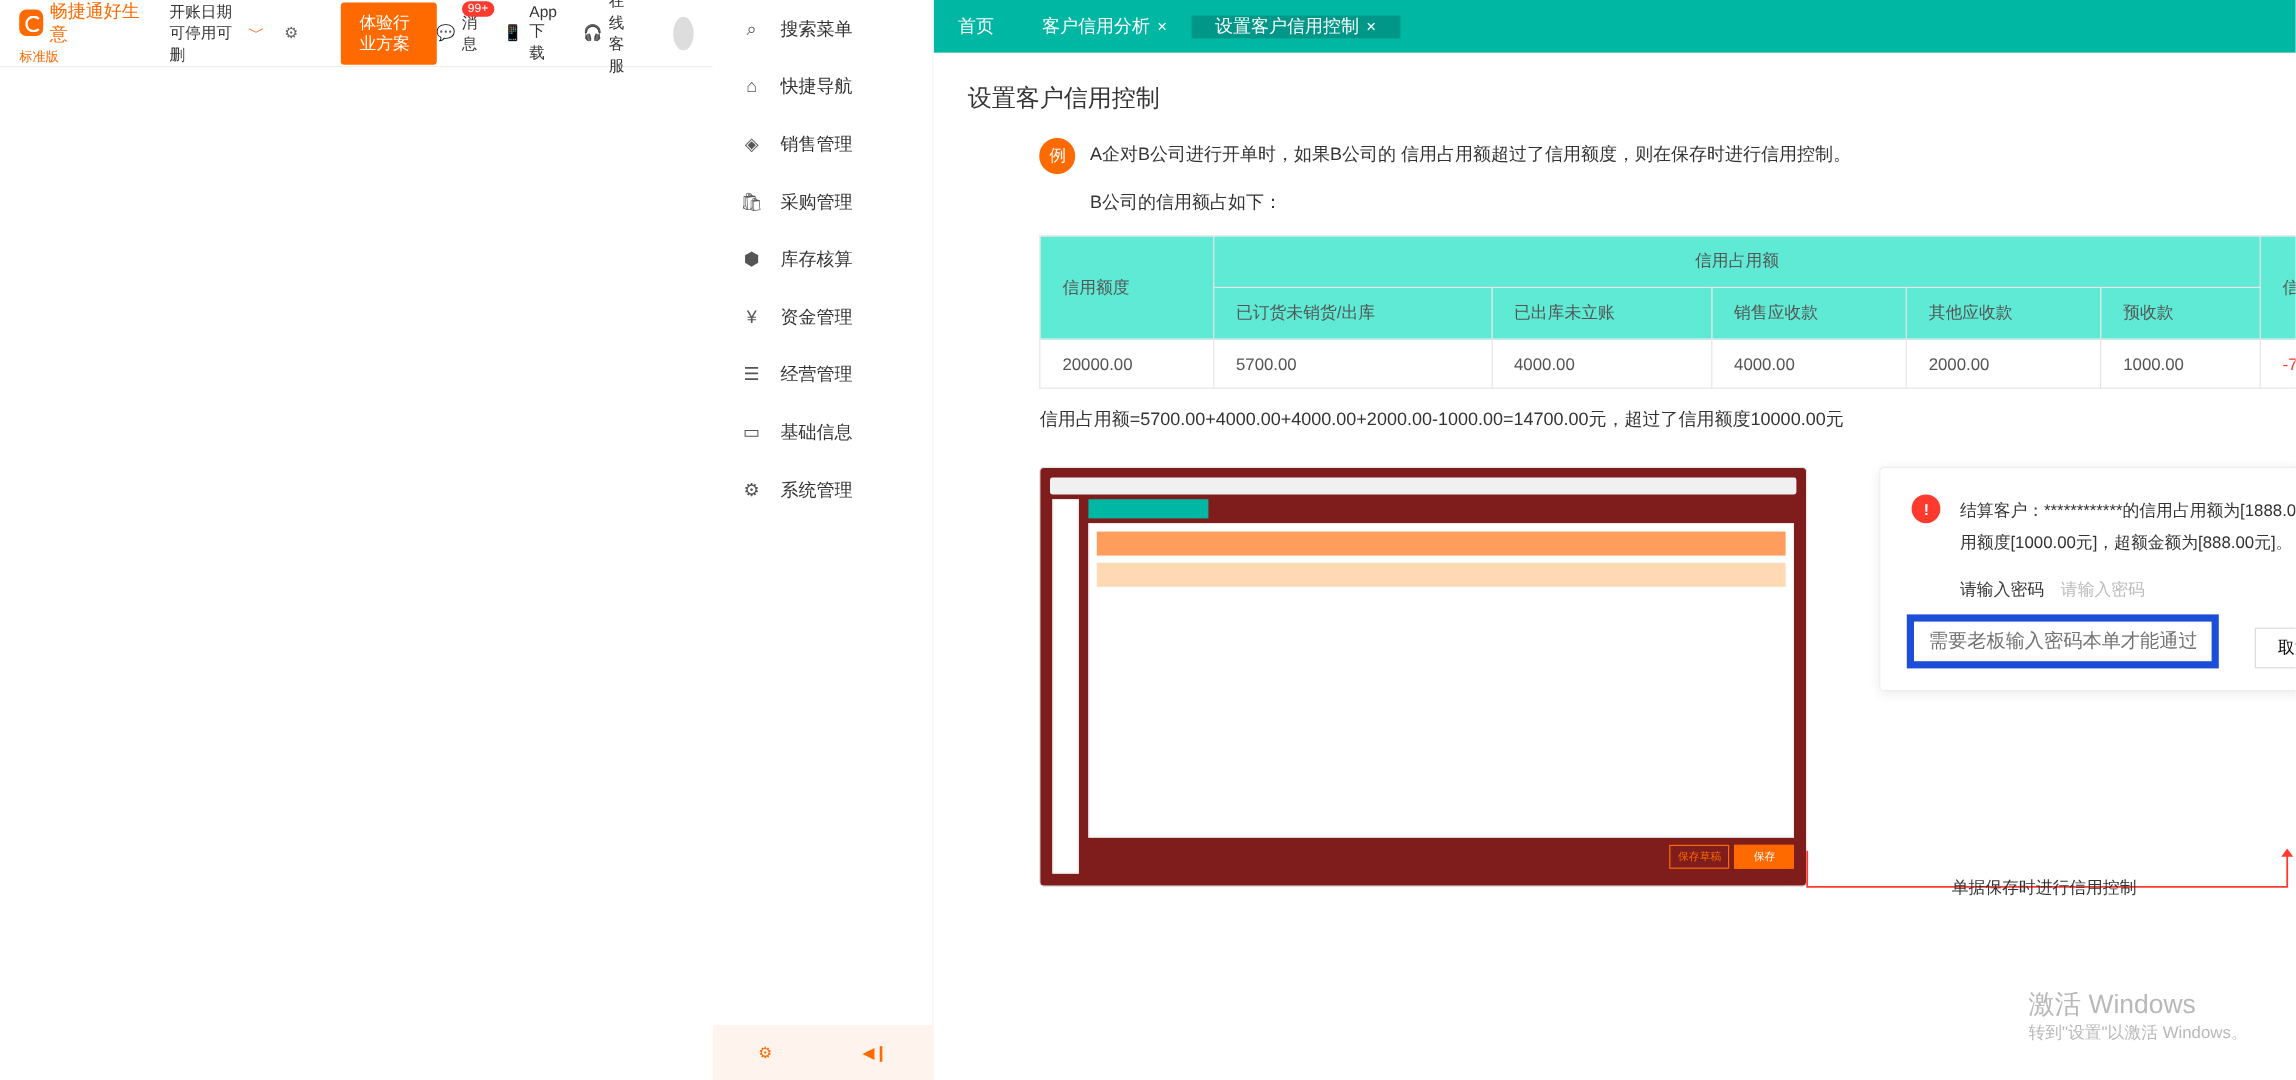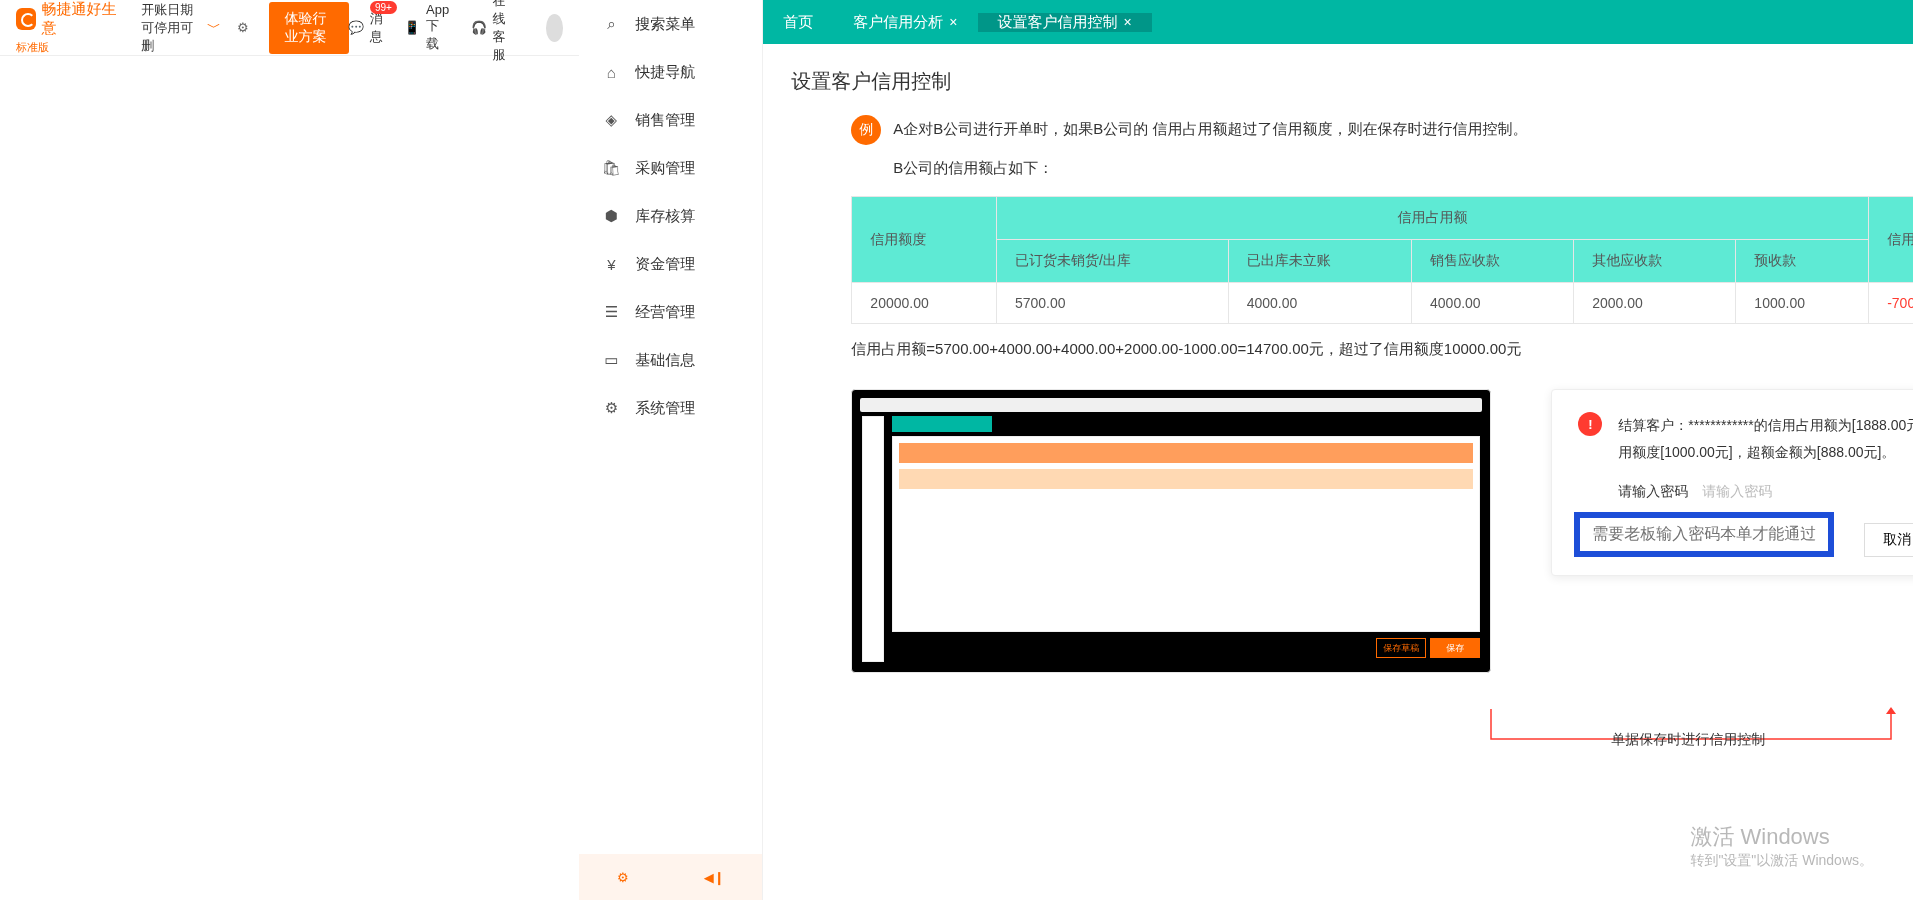--- a/index.html
+++ b/index.html
@@ -10,21 +10,21 @@
 .topbar { height: 56px; display: flex; align-items: center; padding: 0 16px; border-bottom: 1px solid #eee; }
 .logo-wrap { width: 184px; display: flex; flex-direction: column; align-items: flex-start; }
 .logo-line { display: flex; align-items: center; gap: 6px; }
 .logo-mark { width: 22px; height: 22px; background: #ff6a00; border-radius: 6px; position: relative; }
 .logo-mark::after { content:''; position:absolute; left:5px; top:5px; width:10px; height:10px; border:2px solid #fff; border-right-color:transparent; border-radius:50%; }
 .logo-text { color:#ff6a00; font-size:15px; font-weight:500; }
 .logo-sub { color:#ff6a00; font-size:11px; margin-top:2px; }
 .top-select { display:flex; align-items:center; gap:8px; margin-left:20px; color:#333; }
 .chev { color:#ff6a00; font-size:14px; }
 .gear-top { color:#666; }
-.top-btn { background:#ff6a00; color:#fff; padding:8px 16px; border-radius:3px; margin-left:20px; cursor:pointer; font-size:14px; }
+.top-btn { background:#ff6a00; color:#fff; padding:8px 16px; border-radius:3px; margin-left:35px; cursor:pointer; font-size:14px; }
 .top-spacer { flex:1; }
 .top-actions { display:flex; align-items:center; gap:22px; color:#333; font-size:13px; }
 .top-action { display:flex; align-items:center; gap:5px; cursor:pointer; position:relative; }
 .badge { position:absolute; top:-9px; right:-14px; background:#ff3b30; color:#fff; font-size:10px; padding:1px 5px; border-radius:8px; }
 .avatar { width:28px; height:28px; background:#ddd; border-radius:50%; margin-left:8px; }
 
 
 .body { flex:1; display:flex; min-height:0; }
 .sidebar { width:184px; background:#fff; border-right:1px solid #f0f0f0; display:flex; flex-direction:column; position:relative; }
 .side-item { display:flex; align-items:center; gap:14px; padding:14px 22px; color:#333; cursor:pointer; font-size:15px; }
@@ -48,21 +48,21 @@
 .example-text { font-size:15px; line-height:1.8; }
 .sub-text { margin-left:42px; font-size:15px; margin-bottom:18px; }
 
 .credit-table { width:100%; border-collapse:collapse; margin-bottom:16px; }
 .credit-table th, .credit-table td { border:1px solid #e6e6e6; padding:12px 18px; text-align:left; font-size:14px; font-weight:normal; color:#555; }
 .credit-table th { background:#5eead4; }
 .credit-table td.neg { color:#ff3b30; }
 .calc-line { font-size:15px; margin-bottom:30px; }
 
 .images-row { display:flex; gap:60px; align-items:flex-start; position:relative; }
-.ss-placeholder { width:640px; height:284px; background:#000000; border:1px solid #e6e6e6; border-radius:4px; position:relative; padding:8px; }
+.ss-placeholder { width:640px; height:350px; background:#7f1d1d; border:1px solid #e6e6e6; border-radius:4px; position:relative; padding:8px; }
 .ss-hdr { height:14px; background:#f0f0f0; border-radius:2px; margin-bottom:6px; }
 .ss-sub { position:absolute; left:10px; top:26px; width:22px; bottom:10px; background:#fff; border:1px solid #eee; }
 .ss-tabs { position:absolute; left:40px; top:26px; height:16px; width:100px; background:#00b7a3; }
 .ss-body { position:absolute; left:40px; right:10px; top:46px; bottom:40px; border:1px solid #eee; background:#fff; }
 .ss-row { height:20px; background:#ff9e5c; margin:6px; }
 .ss-row2 { height:20px; background:#ffd9b3; margin:0 6px 6px; }
 .ss-foot { position:absolute; left:40px; right:10px; bottom:10px; height:24px; display:flex; justify-content:flex-end; gap:4px; }
 .ss-btn { width:50px; height:20px; border:1px solid #ff6a00; color:#ff6a00; font-size:9px; display:flex; align-items:center; justify-content:center; }
 .ss-btn.fill { background:#ff6a00; color:#fff; }
 

